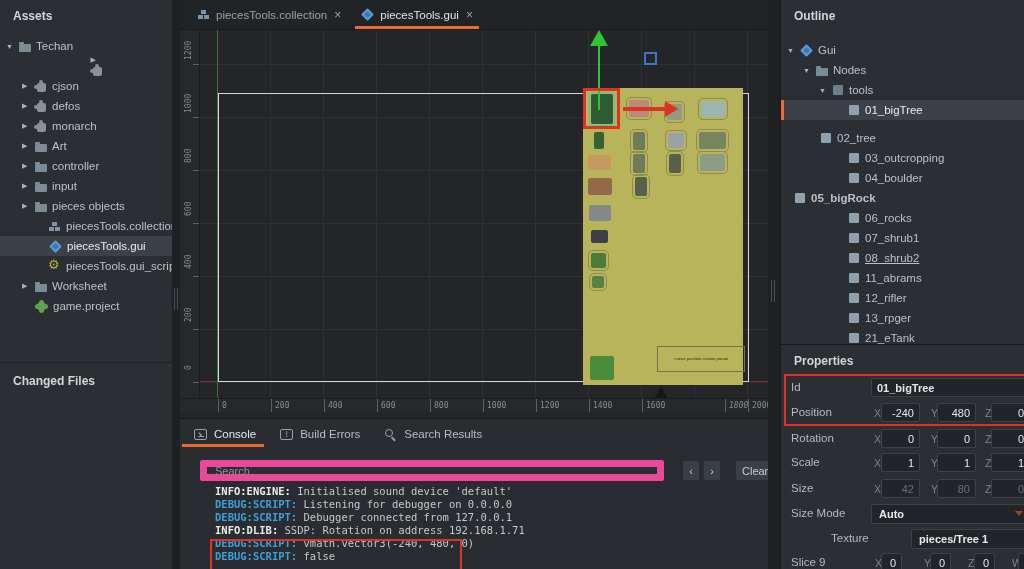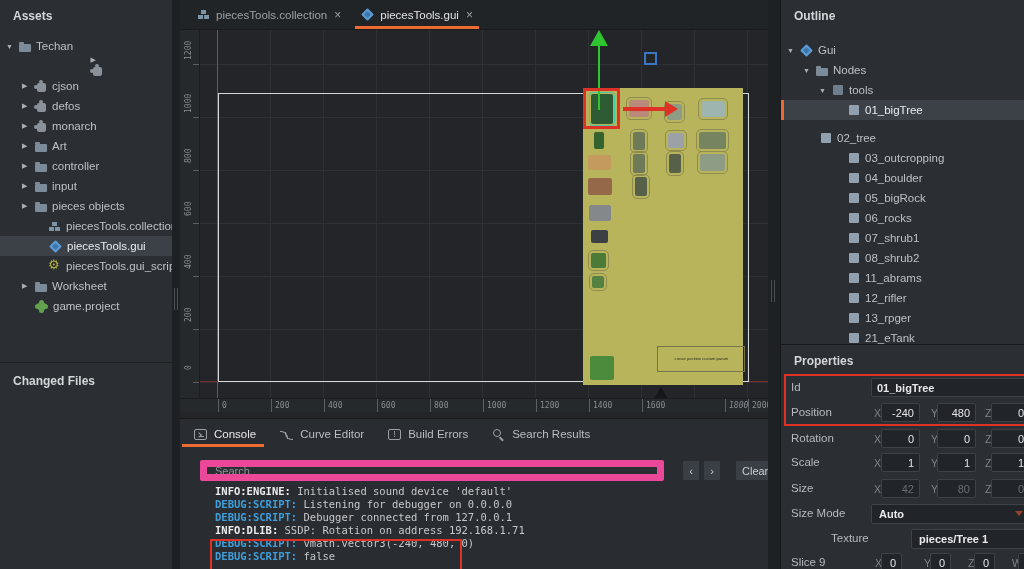--- a/index.html
+++ b/index.html
@@ -388,24 +388,20 @@
         </div>
     </div>
 
     <div class="console">
       <div class="ctabs">
         <div class="ctab active">
           <span class="cic cic-console-icon"></span>
           <span>Console</span>
         </div>
         <div class="ctab">
-          <span class="cic cic-curve-icon"></span>
-          <span>Curve Editor</span>
-        </div>
-        <div class="ctab">
           <span class="cic cic-error-icon"></span>
           <span>Build Errors</span>
         </div>
         <div class="ctab">
           <span class="cic cic-search-icon"></span>
           <span>Search Results</span>
         </div>
       </div>
 
       <input class="csearch-input" placeholder="Search" style="">
@@ -475,39 +471,39 @@
           <span class="ic ic-box-icon"></span>
           <span class="tlabel">03_outcropping</span>
         </div>
 
         <div class="trow" style="padding-left: 54px;">
           <span class="exp"></span>
           <span class="ic ic-box-icon"></span>
           <span class="tlabel">04_boulder</span>
         </div>
 
-        <div class="trow" style="padding-left: 54px;">
+        <div class="trow" style=" font-weight: bold;">
           <span class="exp"></span>
           <span class="ic ic-box-icon"></span>
           <span class="tlabel">05_bigRock</span>
         </div>
 
         <div class="trow" style="padding-left: 54px;">
           <span class="exp"></span>
           <span class="ic ic-box-icon"></span>
           <span class="tlabel">06_rocks</span>
         </div>
 
         <div class="trow" style="padding-left: 54px;">
           <span class="exp"></span>
           <span class="ic ic-box-icon"></span>
           <span class="tlabel">07_shrub1</span>
         </div>
 
-        <div class="trow" style="padding-left: 54px;">
+        <div class="trow" style="padding-left: 54px; text-decoration: underline;">
           <span class="exp"></span>
           <span class="ic ic-box-icon"></span>
           <span class="tlabel">08_shrub2</span>
         </div>
 
         <div class="trow" style="padding-left: 54px;">
           <span class="exp"></span>
           <span class="ic ic-box-icon"></span>
           <span class="tlabel">11_abrams</span>
         </div>

